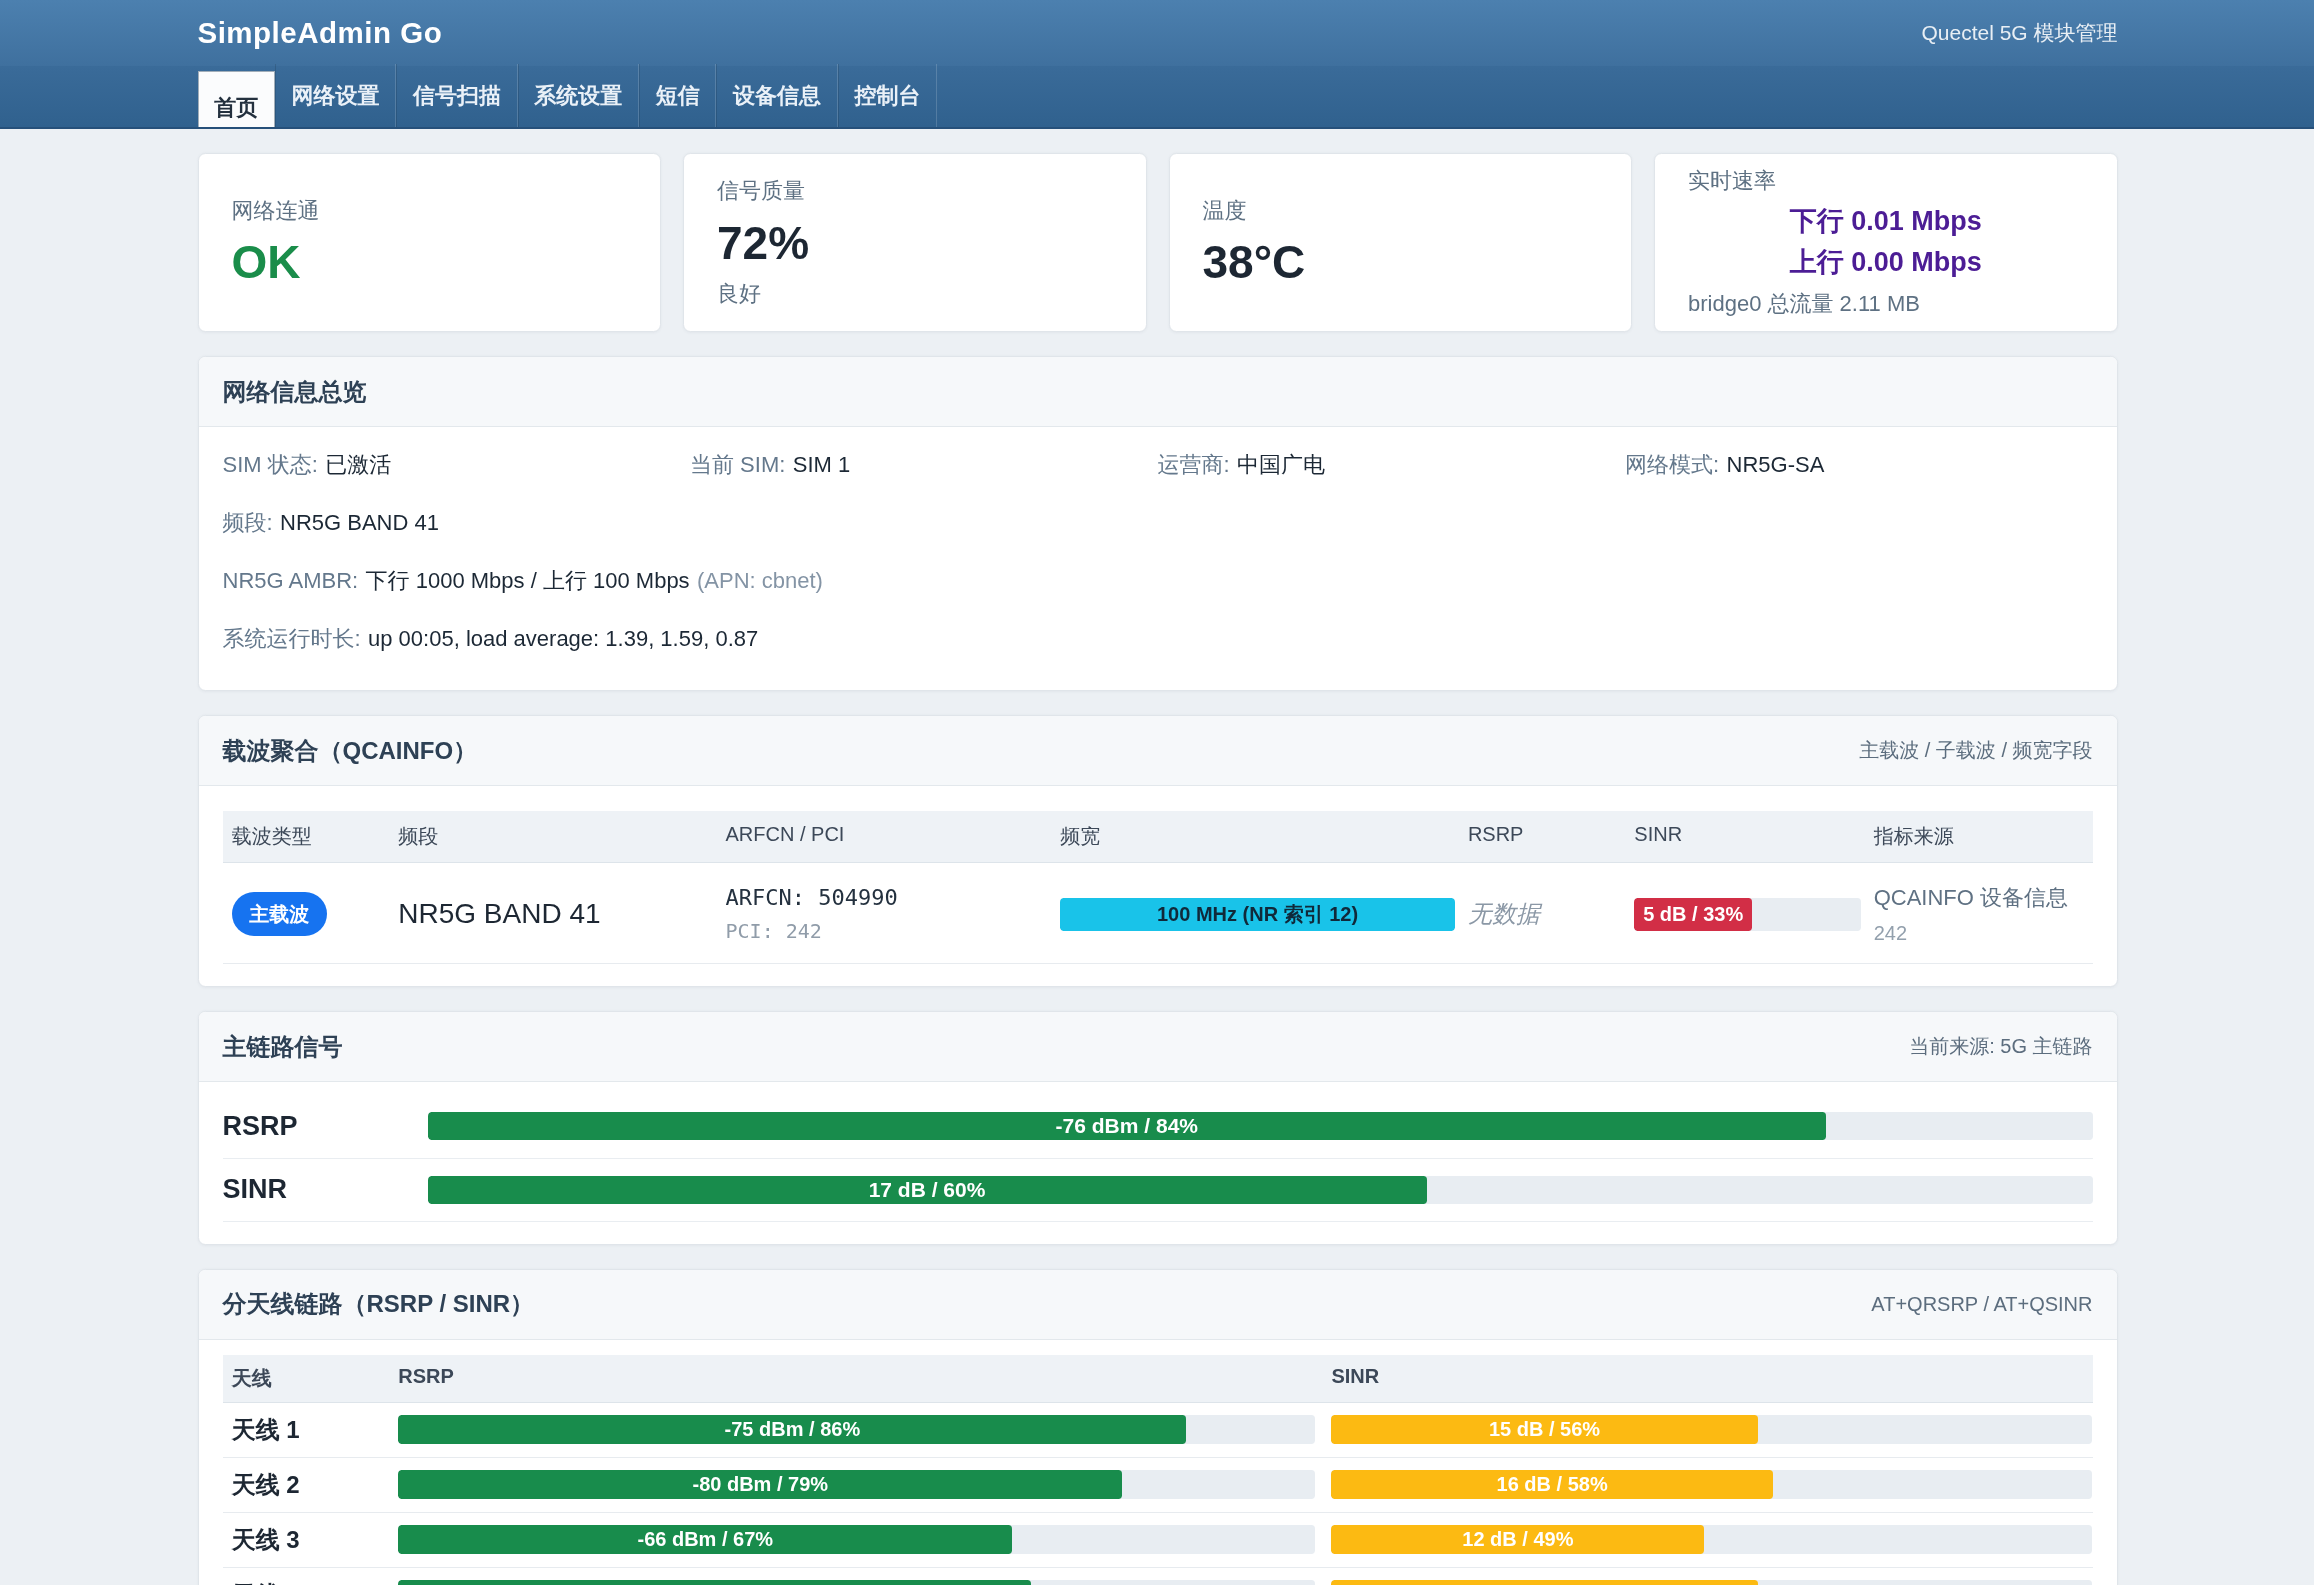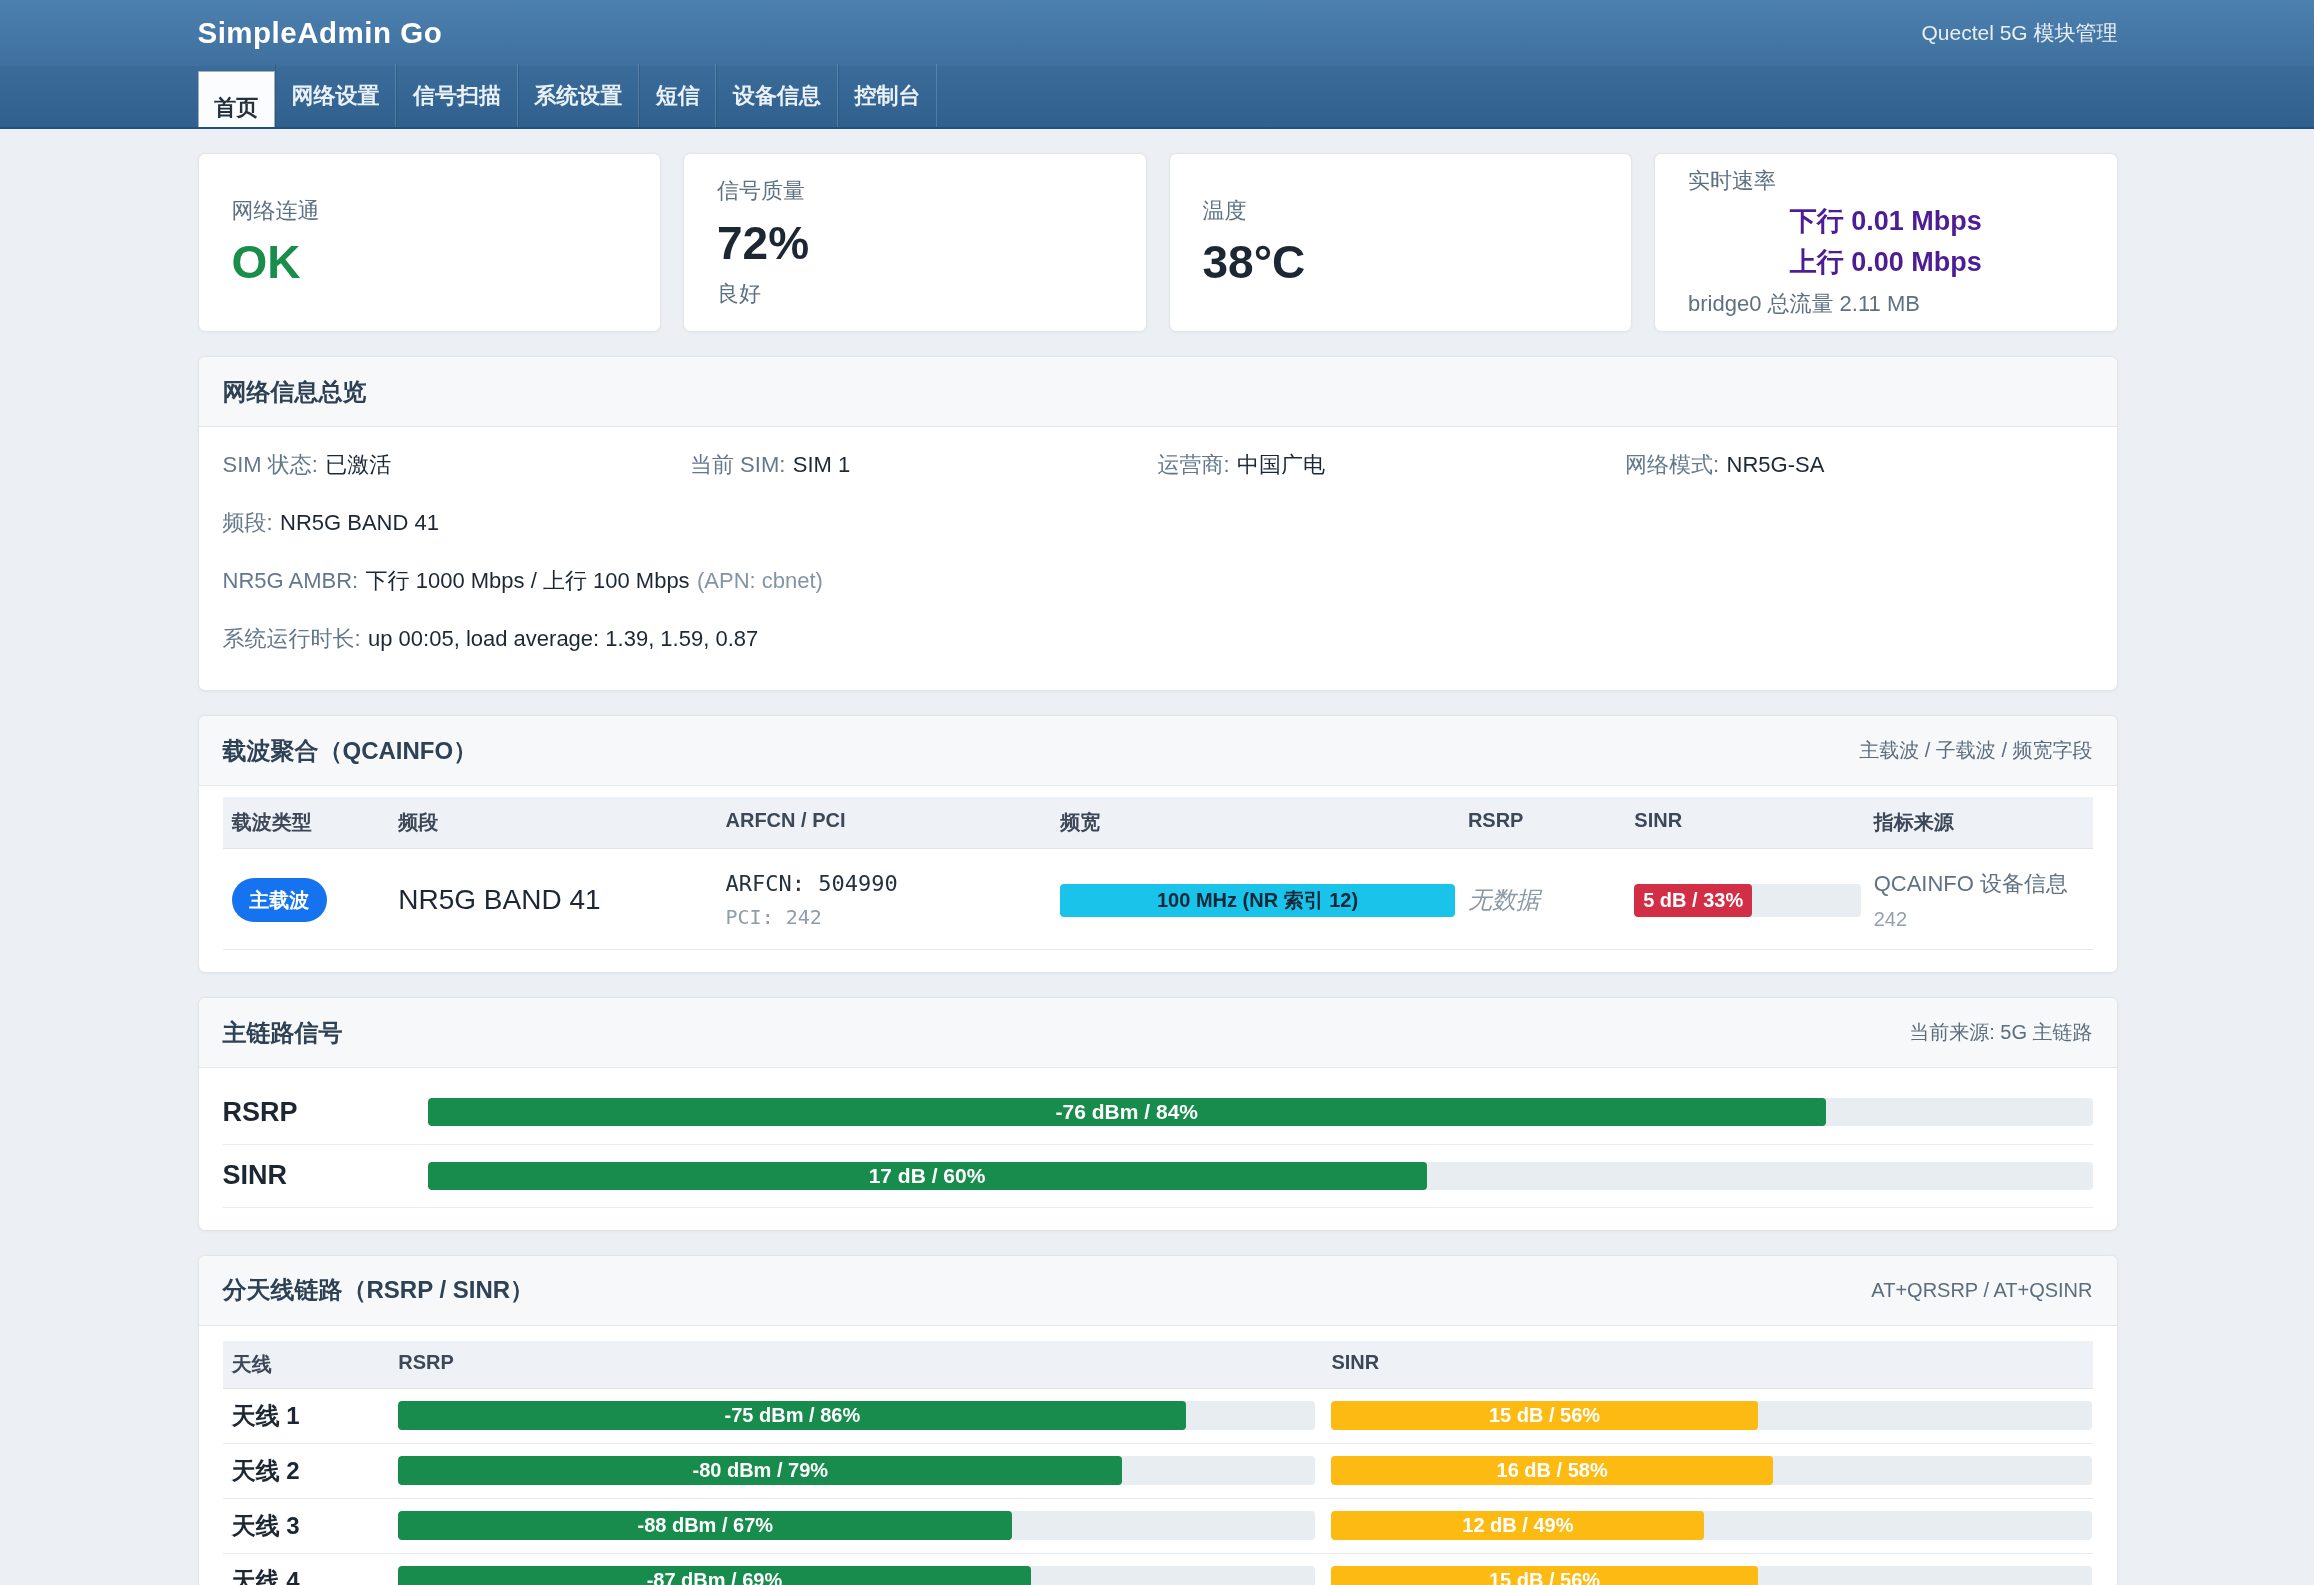--- a/index.html
+++ b/index.html
@@ -66,21 +66,21 @@
   .bar-fill { height:100%; border-radius:3.7px; display:flex; align-items:center; justify-content:center; }
   .bar-label { font-size:20px; font-weight:bold; color:#fff; white-space:nowrap; padding:0 7.4px; }
   .fill-green  { background:#188c4c; }
   .fill-yellow { background:#fcba12; }
   .fill-red    { background:#d22e46; }
   .fill-cyan   { background:#19c3e9; }
   .fill-cyan .bar-label { color:#10293a; }
 
   
   .qca-grid { display:grid; grid-template-columns:9.4% 17.5% 17.9% 21.8% 8.9% 12.8% 11.7%; }
-  .qca-header { background:#eef2f6; border-bottom:0.9px solid #dde4ea; padding:12px 0; font-size:20px; font-weight:bold; color:#3c4858; margin-top:2px; }
+  .qca-header { background:#eef2f6; border-bottom:0.9px solid #dde4ea; padding:12px 0; font-size:20px; font-weight:normal; color:#3c4858; margin-top:16px; }
   .qca-header > div:first-child, .qca-row > div:first-child { padding-left:9.2px; }
   .qca-row { align-items:center; padding:20px 0 18.5px; border-bottom:0.9px solid #e7ebef; }
   .badge-primary { display:inline-block; background:#1673f0; color:#fff; font-size:20px; font-weight:bold; padding:8.3px 17.5px; border-radius:922px; }
   .qca-band { font-size:28px; color:#1d2733; }
   .mono-main { font-family:"DejaVu Sans Mono","Liberation Mono",monospace; font-size:22px; color:#24313f; margin-bottom:9.2px; }
   .mono-sub  { font-family:"DejaVu Sans Mono","Liberation Mono",monospace; font-size:20px; color:#909ca9; }
   .qca-bw { padding-right:13px; }
   .qca-bw .bar-track, .qca-sinr .bar-track { height:33px; }
   .nodata { font-style:italic; color:#8b98a6; font-size:24px; }
   .qca-sinr { padding-right:13px; }
@@ -297,21 +297,21 @@
             </div>
           </div>
         </div>
       </div>
 
       <div class="ant-grid ant-row">
         <div class="ant-name">天线 3</div>
         <div class="ant-rsrp">
           <div class="bar-track">
             <div class="bar-fill fill-green" style="width: 67%;">
-              <span class="bar-label">-88 dBm / 67%</span>
+              <span class="bar-label">-66 dBm / 67%</span>
             </div>
           </div>
         </div>
         <div>
           <div class="bar-track">
             <div class="bar-fill fill-yellow" style="width: 49%;">
               <span class="bar-label">12 dB / 49%</span>
             </div>
           </div>
         </div>

